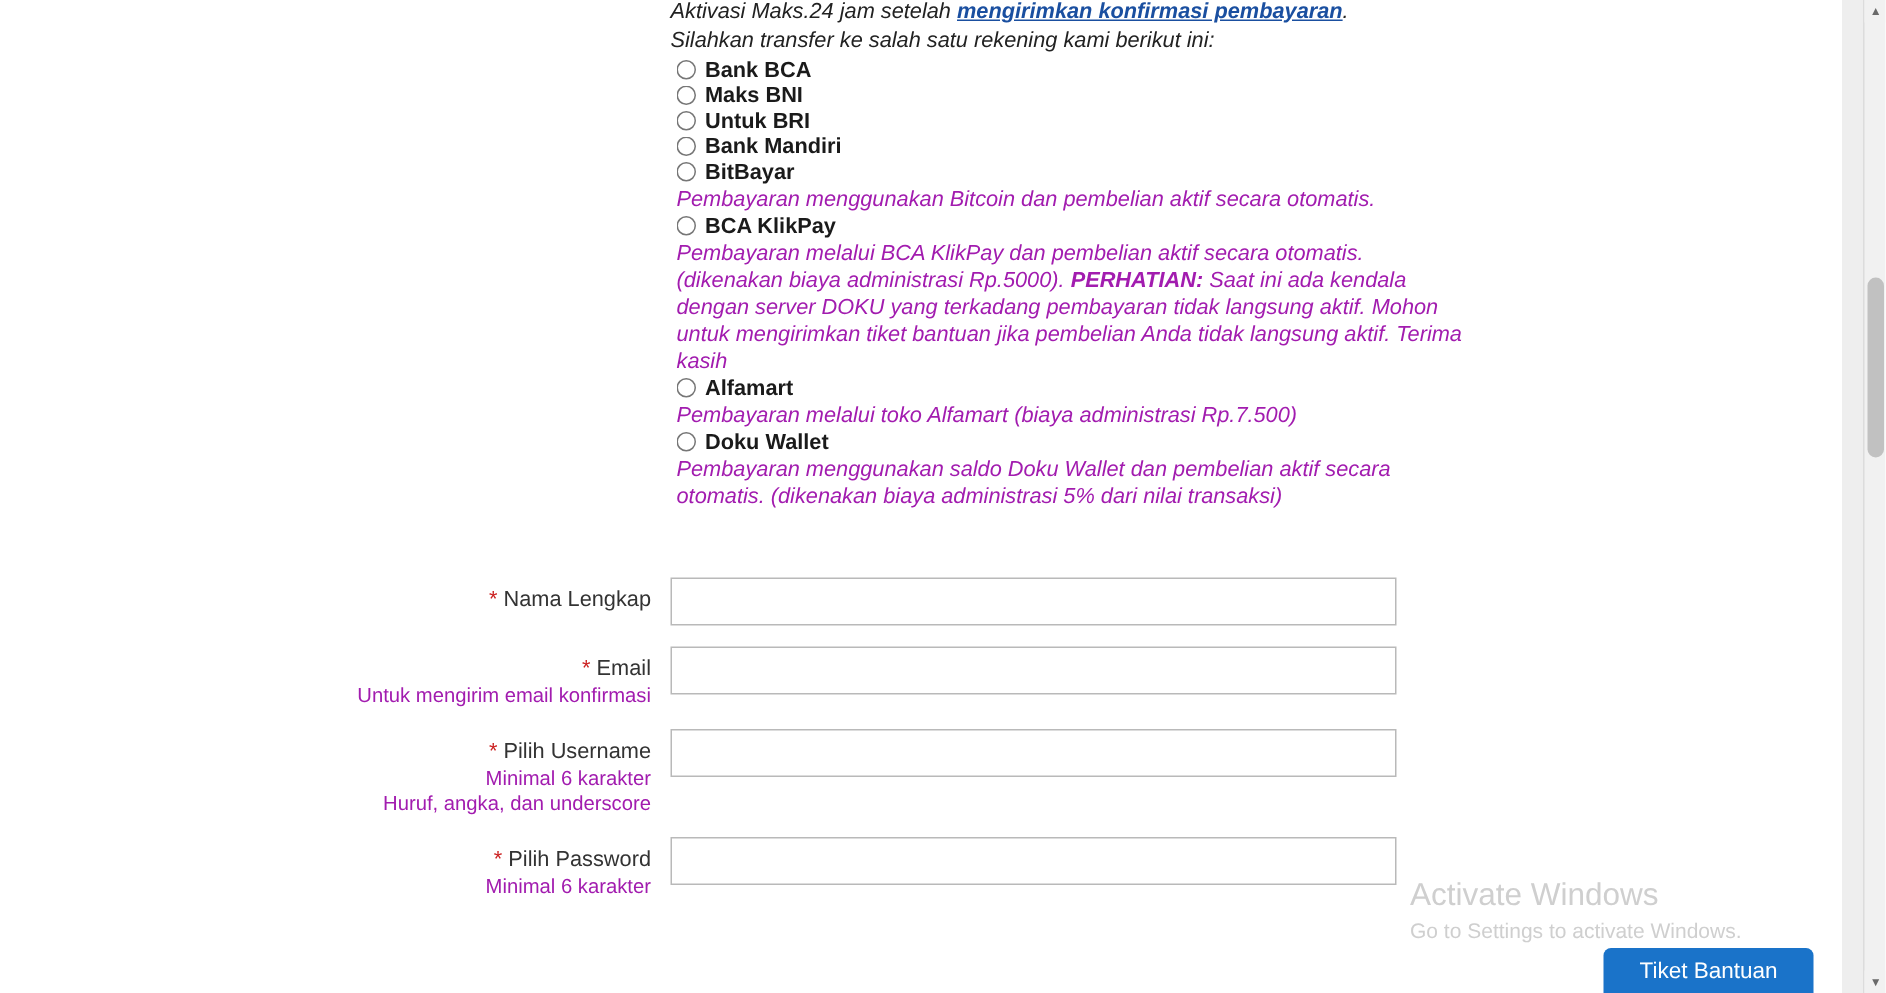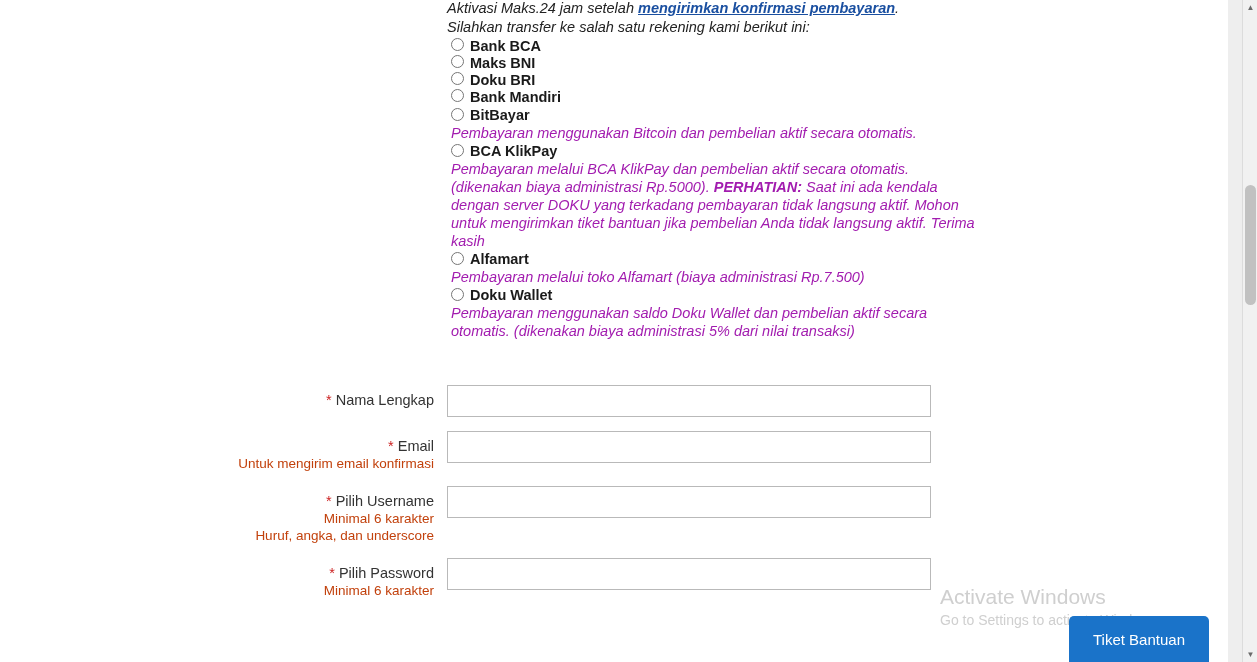--- a/index.html
+++ b/index.html
@@ -88,20 +88,21 @@
   .line-sub {
     font-style: italic;
     font-size: 14.5px;
     color: #222;
     line-height: 18px;
     margin-top: 1px;
   }
   .bank-list { margin-top: 2px; }
   .bank-row {
     display: flex;
+    align-items: center;
     height: 17px;
     margin-bottom: 0px;
   }
   input[type="radio"] {
     margin: 0 6px 0 4px;
     width: 13px; height: 13px;
     vertical-align: middle;
   }
   .bank-label {
     font-size: 14.5px;
@@ -144,21 +145,21 @@
     padding-right: 0px;
     padding-top: 7px;
     font-size: 14.5px;
     color: #333;
     line-height: 17px;
   }
   .req { color: #cc2222; }
   .form-label .hint {
     display: block;
     font-size: 13.5px;
-    color: #c2410c;
+    color: #a21caf;
     line-height: 17px;
   }
   .form-input-wrap { padding-left: 13px; }
   .form-input {
     width: 484px;
     height: 32px;
     border: 1px solid #b9b9b9;
     background: #fff;
     font-size: 14px;
     padding: 4px 7px;
@@ -187,21 +188,21 @@
     line-height: 20px;
     color: #cfcfcf;
   }
 
   
   .support-btn {
     position: absolute;
     right: 19px;
     bottom: 0px;
     width: 140px;
-    height: 46px;
+    height: 30px;
     background: #1a73c9;
     color: #ffffff;
     font-size: 15px;
     display: flex;
     align-items: center;
     justify-content: center;
     border-top-left-radius: 5px;
     border-top-right-radius: 5px;
     border: none;
     font-family: "Liberation Sans", sans-serif;
@@ -227,21 +228,21 @@
         <div class="bank-row">
           <input type="radio" name="pay" style="">
           <span class="bank-label">Bank BCA</span>
         </div>
         <div class="bank-row">
           <input type="radio" name="pay" style="">
           <span class="bank-label">Maks BNI</span>
         </div>
         <div class="bank-row">
           <input type="radio" name="pay" style="">
-          <span class="bank-label">Doku BRI</span>
+          <span class="bank-label">Untuk BRI</span>
         </div>
         <div class="bank-row">
           <input type="radio" name="pay" style="">
           <span class="bank-label">Bank Mandiri</span>
         </div>
       </div>
 
       <div class="opt-group">
         <div class="opt-head">
           <input type="radio" name="pay" style="">

